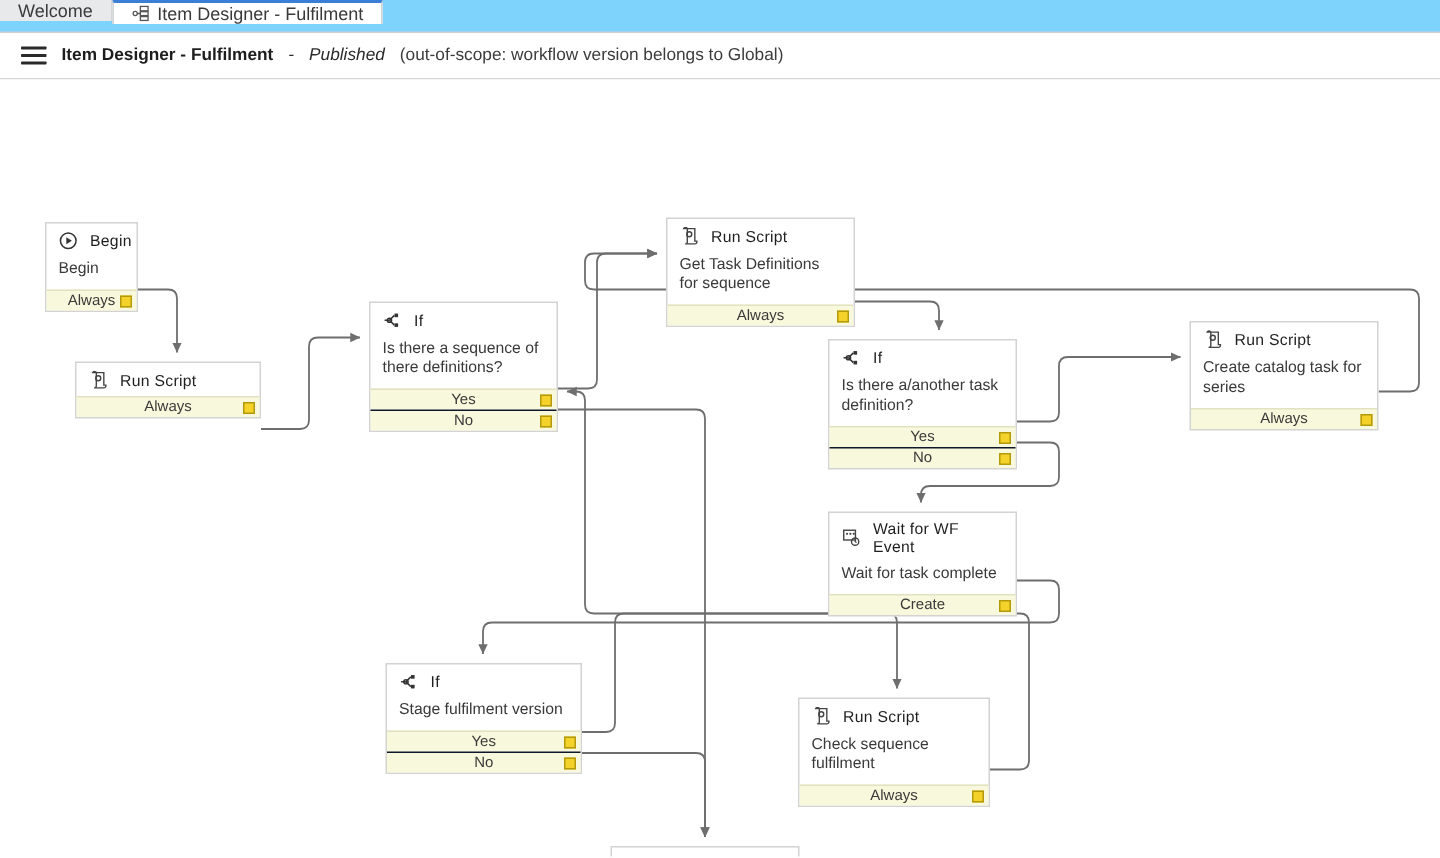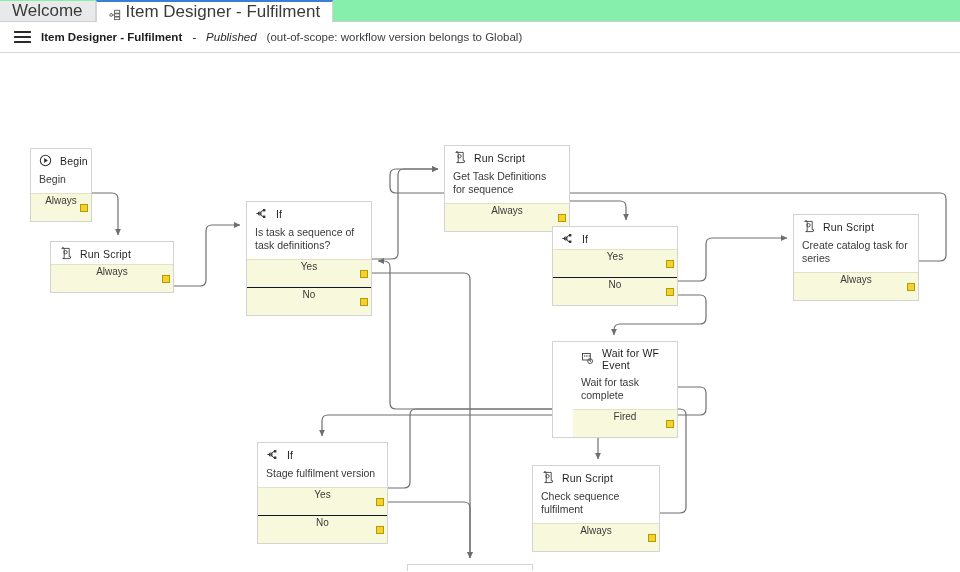--- a/index.html
+++ b/index.html
@@ -8,25 +8,25 @@
     width: 960px; height: 572px;
     background: #ffffff;
     font-family: "Liberation Sans", sans-serif;
     overflow: hidden;
   }
 
   
   .tabbar {
     position: relative;
     height: 22px;
-    background: #86efac;
+    background: #7dd3fc;
     border-bottom: 1px solid #cfcfcf;
     display: flex;
-    align-items: center;
-    font-size: 17px;
+    align-items: flex-start;
+    font-size: 12px;
   }
   .tab {
     display: flex; align-items: center; gap: 5px;
     padding: 0 12px;
     color: #3a3a3a;
     border-right: 1px solid #d4d4d4;
     background: #eceded;
     position: relative;
     cursor: default;
     white-space: nowrap;
@@ -86,21 +86,21 @@
   }
   .node-head .nh-label { letter-spacing: 0.2px; }
   .node-body {
     padding: 2px 8px 7px 8px;
     color: #3a3a3a;
     line-height: 13px;
     font-size: 10.5px;
   }
   .node-out {
     position: relative;
-    height: 28px;
+    height: 14px;
     line-height: 14px;
     text-align: center;
     background: #f8f8dc;
     border-top: 1px solid #e2e2c2;
     color: #3a3a3a;
     font-size: 10px;
   }
   .node-out + .node-out { border-top: 1px solid #0f172a; }
   .port {
     position: absolute;
@@ -223,21 +223,21 @@
         <svg viewBox="0 0 14 14" width="13" height="13">
           <path d="M1.5 7 H5" stroke="#333" stroke-width="1.1" fill="none"></path>
           <path d="M5 7 L8.5 3.5 M5 7 L8.5 10.5" stroke="#333" stroke-width="1.1" fill="none"></path>
           <circle cx="5" cy="7" r="1.5" fill="none" stroke="#333" stroke-width="1.1"></circle>
           <rect x="8.6" y="2.2" width="2.6" height="2.6" fill="#333"></rect>
           <rect x="8.6" y="9.2" width="2.6" height="2.6" fill="#333"></rect>
         </svg>
       </span>
       <span class="nh-label">If</span>
     </div>
-    <div class="node-body">Is task a sequence of task definitions?</div>
+    <div class="node-body">Is there a sequence of there definitions?</div>
     <div class="node-out">
       <span>Yes</span>
       <span class="port"></span>
     </div>
     <div class="node-out">
       <span>No</span>
       <span class="port"></span>
     </div>
   </div>
 
@@ -264,20 +264,21 @@
         <svg viewBox="0 0 14 14" width="13" height="13">
           <path d="M1.5 7 H5" stroke="#333" stroke-width="1.1" fill="none"></path>
           <path d="M5 7 L8.5 3.5 M5 7 L8.5 10.5" stroke="#333" stroke-width="1.1" fill="none"></path>
           <circle cx="5" cy="7" r="1.5" fill="none" stroke="#333" stroke-width="1.1"></circle>
           <rect x="8.6" y="2.2" width="2.6" height="2.6" fill="#333"></rect>
           <rect x="8.6" y="9.2" width="2.6" height="2.6" fill="#333"></rect>
         </svg>
       </span>
       <span class="nh-label">If</span>
     </div>
+    <div class="node-body">Is there a/another task definition?</div>
     <div class="node-out">
       <span>Yes</span>
       <span class="port"></span>
     </div>
     <div class="node-out">
       <span>No</span>
       <span class="port"></span>
     </div>
   </div>
 
@@ -291,37 +292,37 @@
       </span>
       <span class="nh-label">Run Script</span>
     </div>
     <div class="node-body">Create catalog task for series</div>
     <div class="node-out">
       <span>Always</span>
       <span class="port"></span>
     </div>
   </div>
 
-  <div class="node" style="left:552px; top:288px; width:126px;padding-left:20px;">
+  <div class="node" style="left:552px; top:288px; width:126px;">
     <div class="node-head">
       <span class="ico">
         <svg viewBox="0 0 14 14" width="13" height="13">
           <rect x="1.6" y="1.6" width="8.4" height="7" fill="none" stroke="#444" stroke-width="1"></rect>
           <circle cx="4" cy="4.2" r="0.8" fill="#444"></circle>
           <circle cx="6.4" cy="4.2" r="0.8" fill="#444"></circle>
           <circle cx="8.8" cy="4.2" r="0.8" fill="#444"></circle>
           <circle cx="9.8" cy="9.8" r="2.6" fill="none" stroke="#444" stroke-width="1"></circle>
           <path d="M9.8 8.4 V9.8 L10.8 10.4" stroke="#444" stroke-width="0.9" fill="none"></path>
         </svg>
       </span>
       <span class="nh-label">Wait for WF Event</span>
     </div>
     <div class="node-body">Wait for task complete</div>
     <div class="node-out">
-      <span>Fired</span>
+      <span>Create</span>
       <span class="port"></span>
     </div>
   </div>
 
   <div class="node" style="left:257px; top:389px; width:131px;">
     <div class="node-head">
       <span class="ico">
         <svg viewBox="0 0 14 14" width="13" height="13">
           <path d="M1.5 7 H5" stroke="#333" stroke-width="1.1" fill="none"></path>
           <path d="M5 7 L8.5 3.5 M5 7 L8.5 10.5" stroke="#333" stroke-width="1.1" fill="none"></path>

